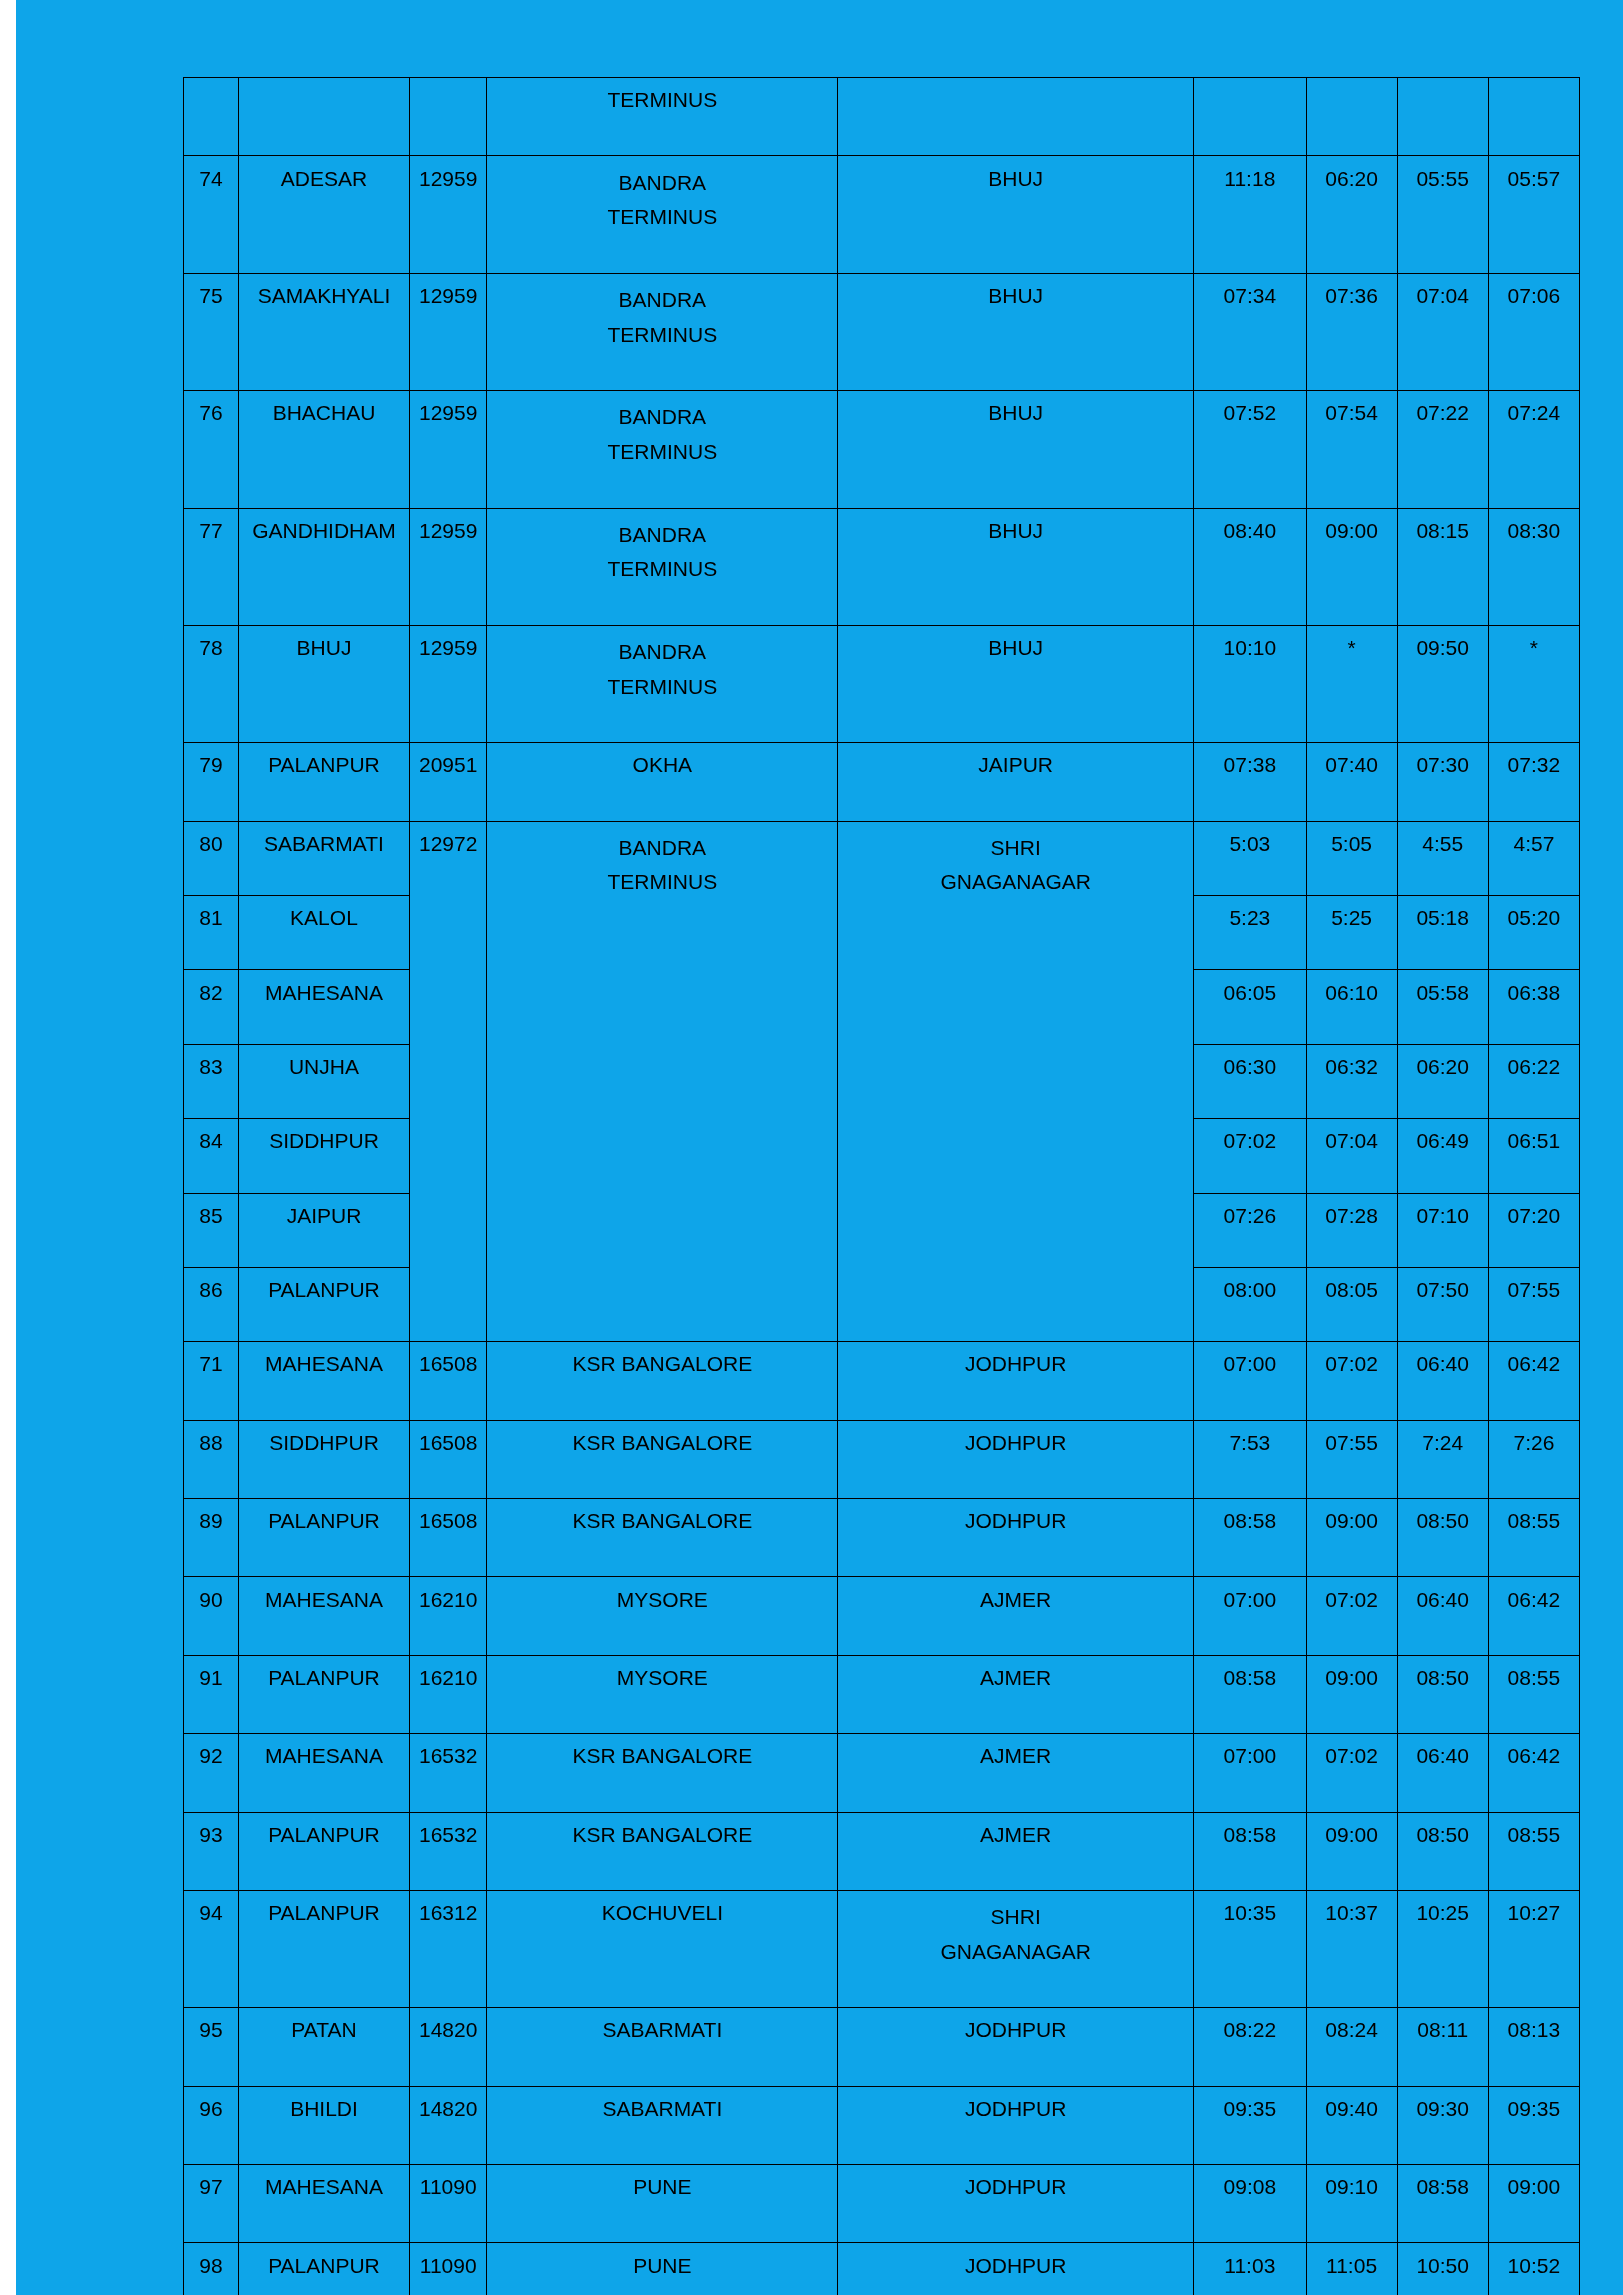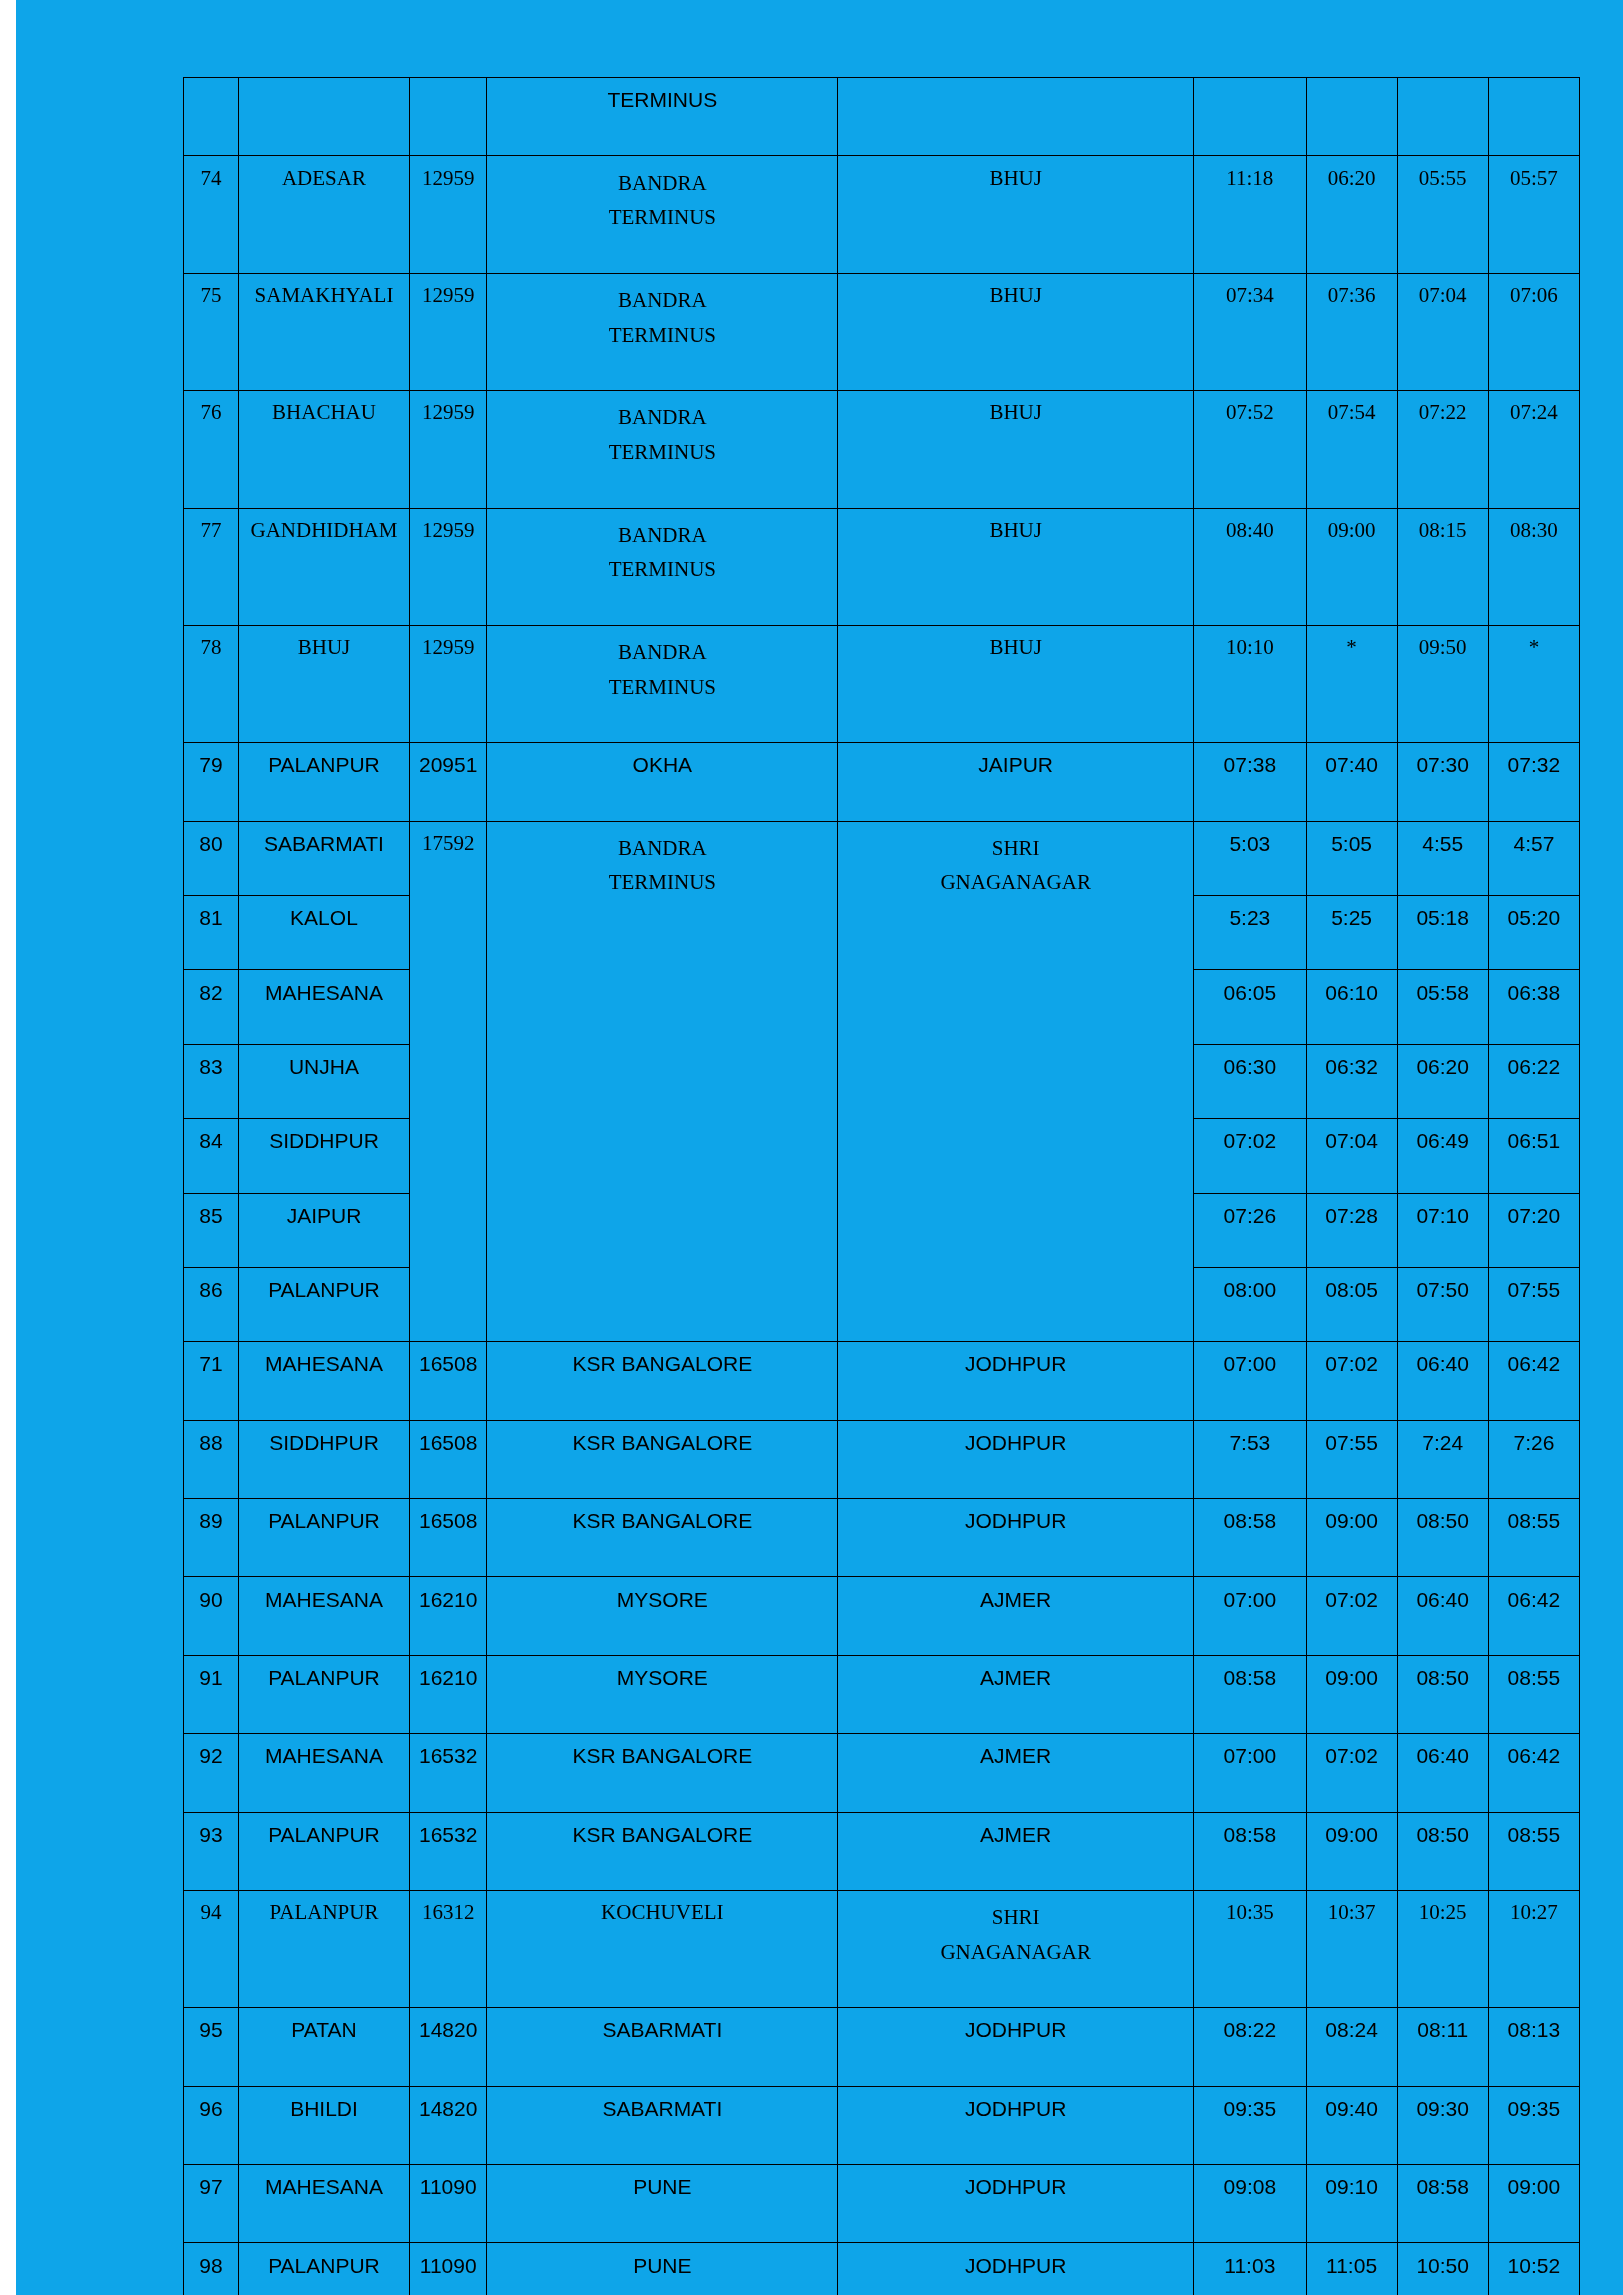--- a/index.html
+++ b/index.html
@@ -39,21 +39,20 @@
   table.sched td {
     border: 1.3px solid #000000;
     text-align: center;
     vertical-align: top;
     padding: 9.2px 2.6px 9.2px 2.6px;
     white-space: normal;
     word-break: normal;
   }
   td.mid {
     vertical-align: middle;
-    font-family: Liberation Serif, serif;
   }
   
   col.c-sn     { width: 44px; }
   col.c-stn    { width: 137px; }
   col.c-train  { width: 62px; }
   col.c-from   { width: 281px; }
   col.c-to     { width: 285px; }
   col.c-t1     { width: 90px; }
   col.c-t2     { width: 73px; }
   col.c-t3     { width: 73px; }
@@ -161,21 +160,21 @@
           <td>JAIPUR</td>
           <td>07:38</td>
           <td>07:40</td>
           <td>07:30</td>
           <td>07:32</td>
         </tr>
 
         <tr class="r-mid">
           <td>80</td>
           <td>SABARMATI</td>
-          <td class="mid" rowspan="7">17592</td>
+          <td class="mid" rowspan="7">12972</td>
           <td class="mid two-line" rowspan="7"><span>BANDRA</span><br><span>TERMINUS</span></td>
           <td class="mid two-line" rowspan="7"><span>SHRI</span><br><span>GNAGANAGAR</span></td>
           <td>5:03</td>
           <td>5:05</td>
           <td>4:55</td>
           <td>4:57</td>
         </tr>
         <tr class="r-mid">
           <td>81</td>
           <td>KALOL</td>

